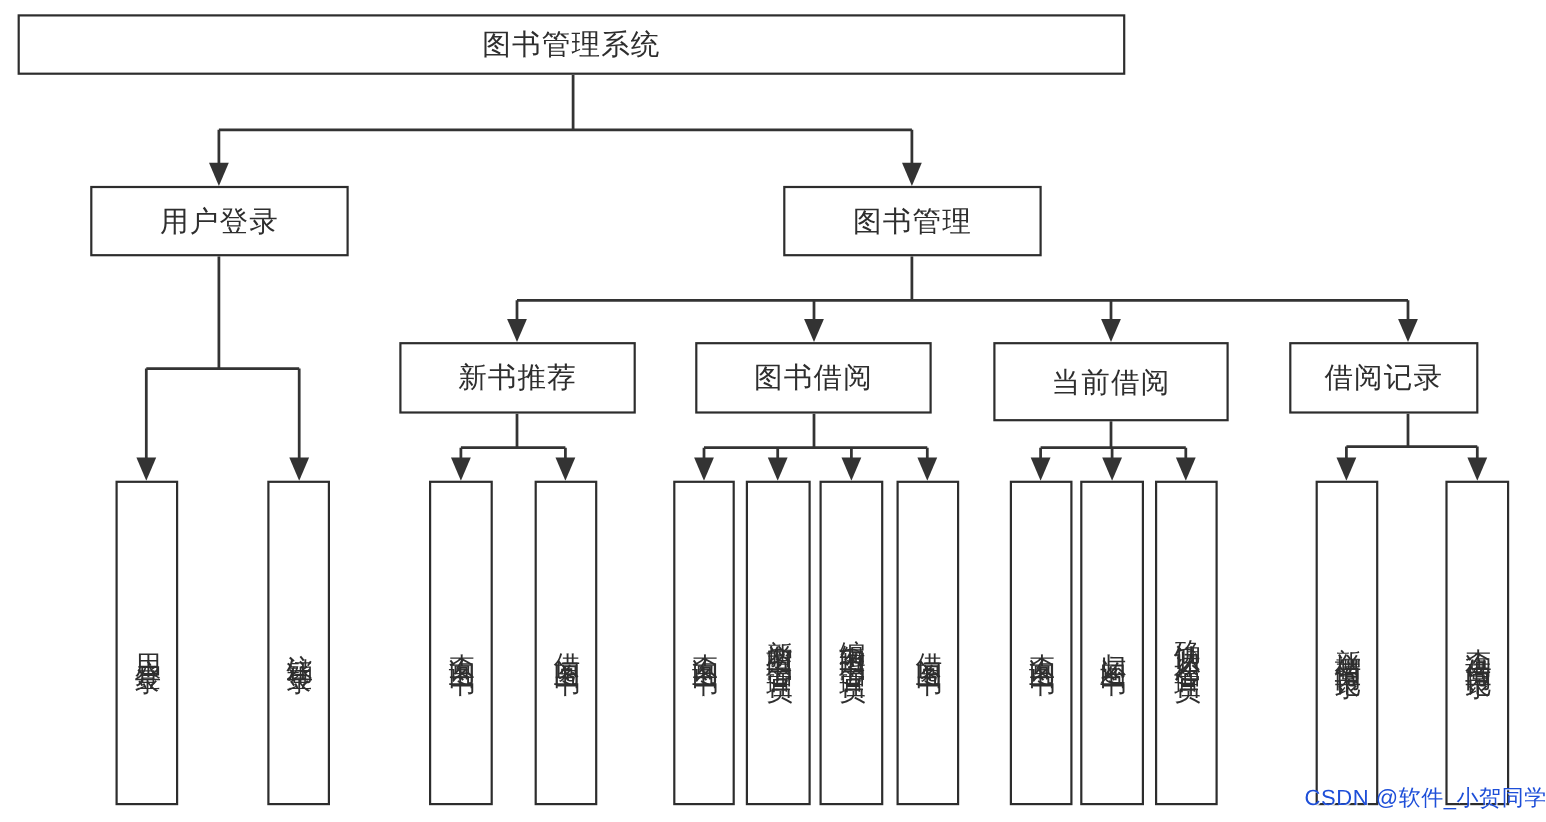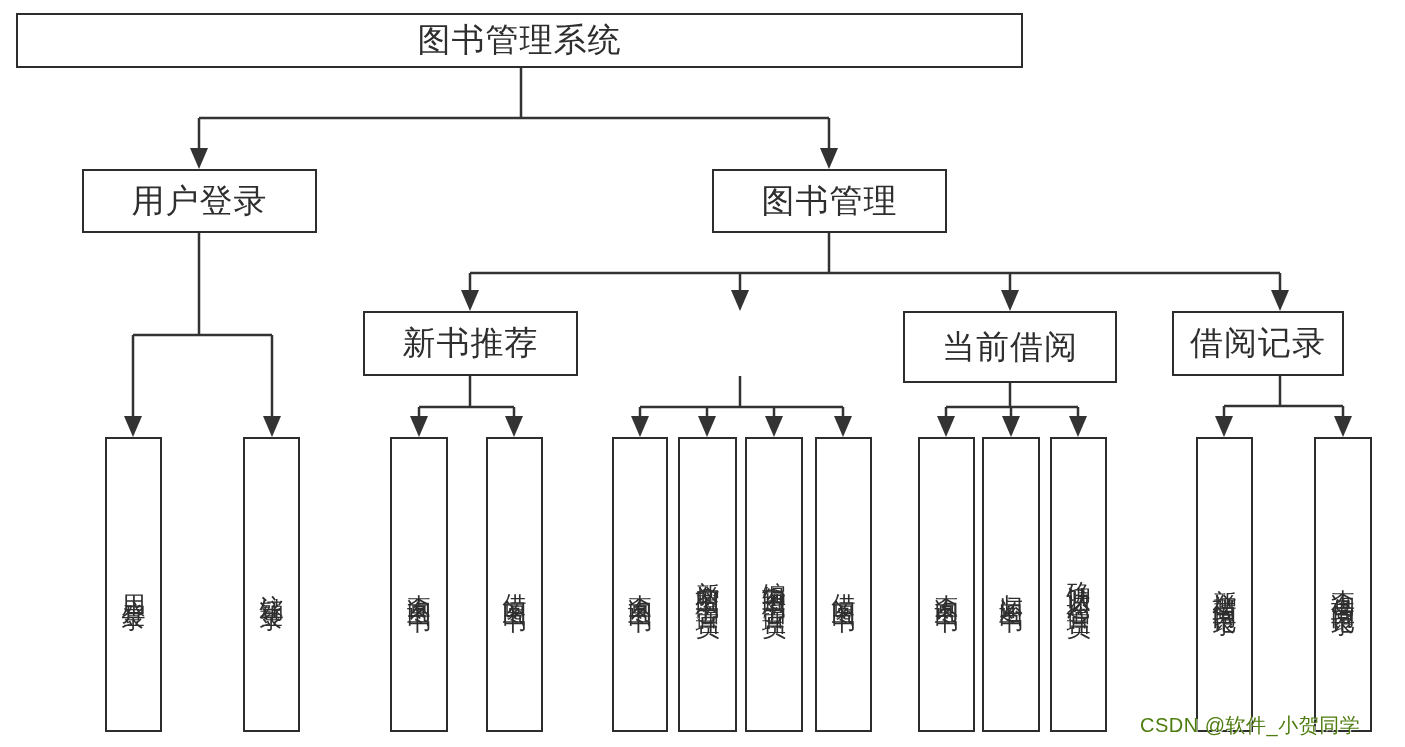--- a/index.html
+++ b/index.html
@@ -26,43 +26,43 @@
     box-sizing: border-box;
     border: 2px solid #2d2d2d;
     background: #ffffff;
     display: flex;
     align-items: center;
     justify-content: center;
     color: #2e2e2e;
     z-index: 2;
   }
   .h-node {
-    font-size: 33px;
+    font-size: 26px;
     letter-spacing: 1px;
     white-space: nowrap;
   }
   .root-node {
     left: 16px; top: 13px; width: 1007px; height: 55px;
   }
   .v-node {
     top: 437px;
     height: 295px;
     writing-mode: vertical-rl;
     text-orientation: mixed;
     font-size: 24px;
     letter-spacing: 5px;
     line-height: 1;
   }
   #watermark {
     position: absolute;
-    left: 1140px;
+    left: 1186px;
     top: 712px;
     z-index: 3;
     font-size: 20px;
-    color: #4d7c0f;
+    color: #1d4ed8;
     text-shadow: 1px 1px 0 rgba(255,255,255,0.85);
     white-space: nowrap;
     letter-spacing: 0.5px;
   }
 </style>
 </head>
 <body>
 
 <div id="stage">
 
@@ -112,20 +112,21 @@
       <polygon points="1334,416 1352,416 1343,437"></polygon>
     </g>
   </svg>
 
   <div class="node h-node root-node">图书管理系统</div>
 
   <div class="node h-node" style="left:82px; top:169px; width:235px; height:64px;">用户登录</div>
   <div class="node h-node" style="left:363px; top:311px; width:215px; height:65px;">新书推荐</div>
 
   <div class="node h-node" style="left:712px; top:169px; width:235px; height:64px;">图书管理</div>
+  <div class="node h-node" style="left:632px; top:311px; width:215px; height:65px;">图书借阅</div>
   <div class="node h-node" style="left:903px; top:311px; width:214px; height:72px;">当前借阅</div>
   <div class="node h-node" style="left:1172px; top:311px; width:172px; height:65px;">借阅记录</div>
 
   <div class="node v-node" style="left:105px; width:57px;">用户登录</div>
   <div class="node v-node" style="left:243px; width:57px;">注销登录</div>
 
   <div class="node v-node" style="left:390px; width:58px;">查询图书</div>
   <div class="node v-node" style="left:486px; width:57px;">借阅图书</div>
 
   <div class="node v-node" style="left:612px; width:56px;">查询图书</div>

